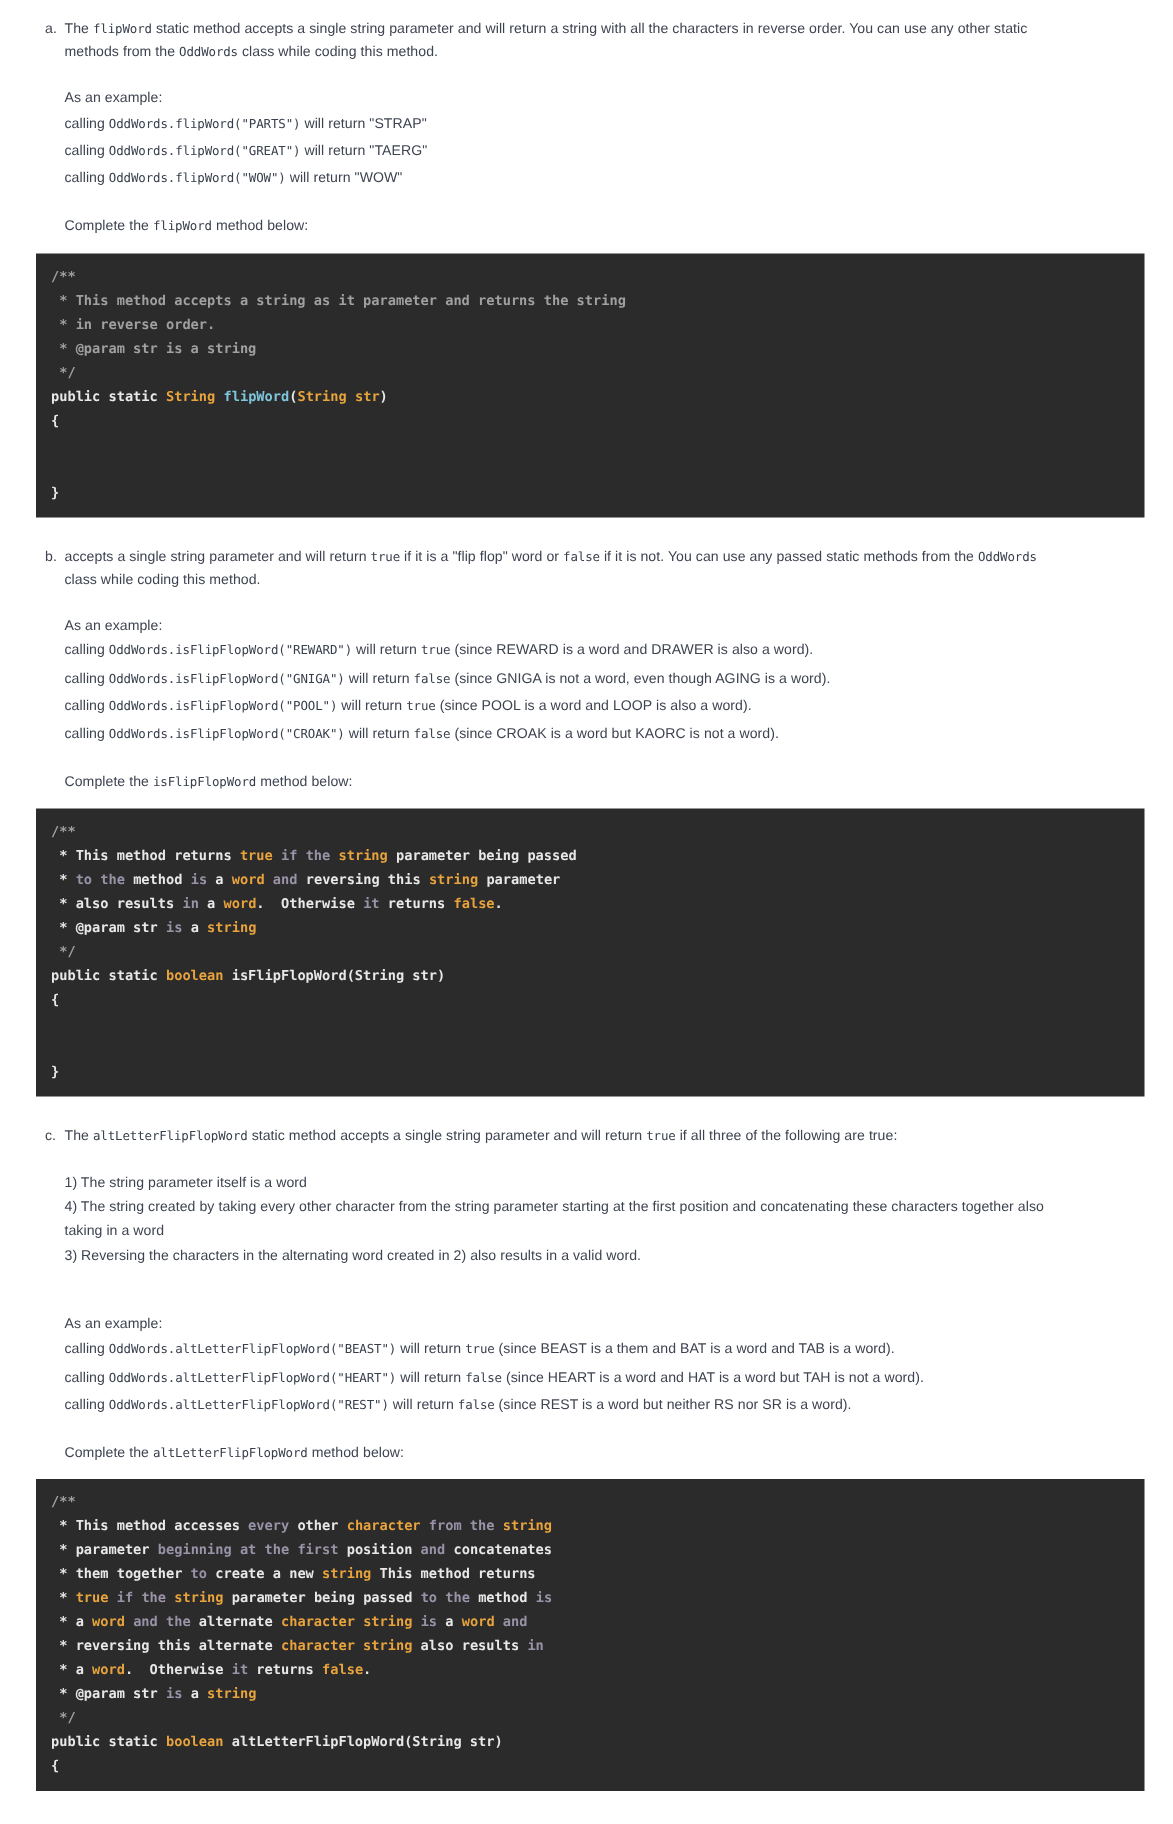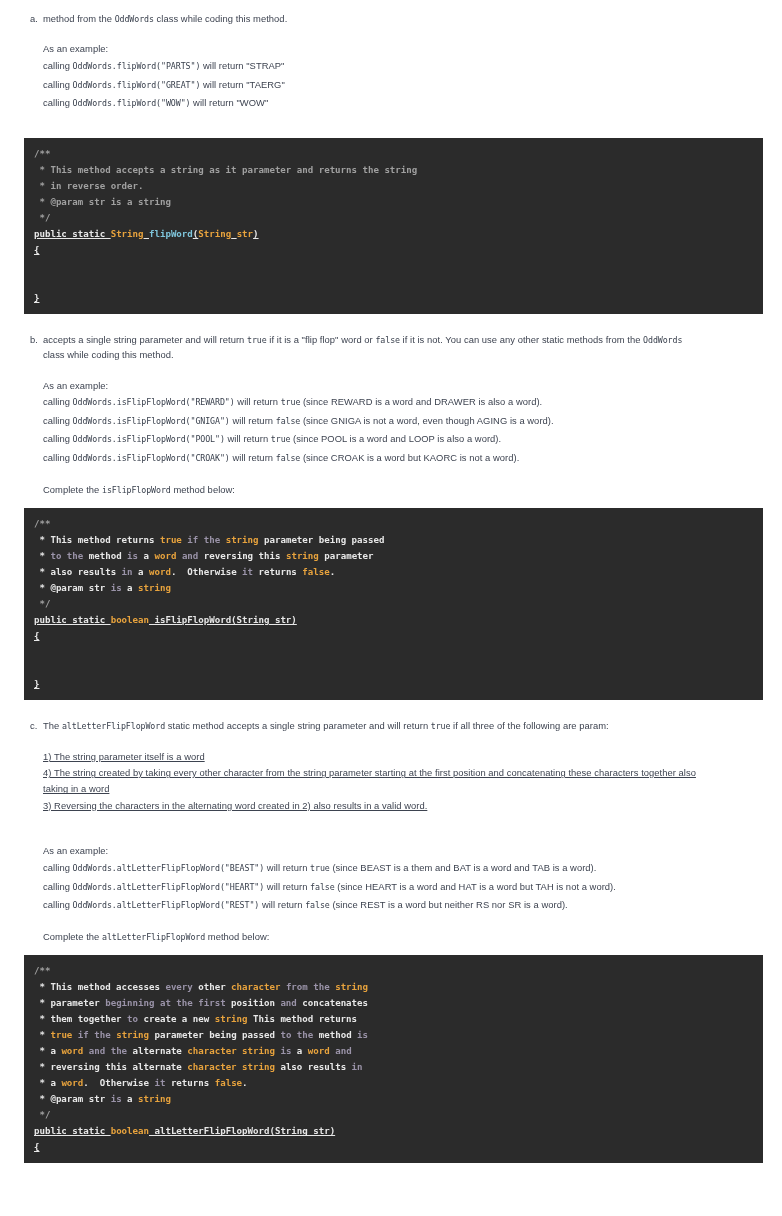--- a/index.html
+++ b/index.html
@@ -41,21 +41,21 @@
   .item .marker {
     position: absolute;
     left: 0;
     top: 0;
   }
   .gap-sm { height: 11px; }
   .gap-md { height: 15px; }
   .gap-lg { height: 18px; }
   .line { margin: 0; }
   .callline { margin: 0; padding: 1.5px 0; }
-  .numline { margin: 0; padding: 0.5px 0; text-decoration: underline; }
+  .numline { margin: 0; padding: 0.5px 0; }
   code, .mono {
     font-family: "DejaVu Sans Mono", "Liberation Mono", monospace;
     font-size: 8.3px;
     letter-spacing: -0.01em;
     color: #39404d;
   }
   
   .codeblock {
     background: #2b2b2b;
     margin: 0 19px 0 24px;
@@ -69,58 +69,62 @@
     overflow: hidden;
     white-space: pre;
   }
   .codeblock .cl { display: block; min-height: 16px; }
   .cmt      { color: #a0a0a0; }
   .kw-or    { color: #e8a33d; }
   .kw-mut   { color: #9a93a8; text-align: center; }
   .txt      { color: #e8e8e8; }
   .type-or  { color: #e8a33d; }
   .fn-blue  { color: #7fc6dc; }
-  .plain    { color: #e8e8e8; text-decoration: underline; }
+  .plain    { color: #e8e8e8; }
 </style>
 </head>
 <body>
 
 <div class="page">
 
   <div class="gap-sm"></div>
 
   <div class="blk prose">
     <div class="item">
       <span class="marker">a.</span>
-      <div class="line"><span>method from the </span><code class="mono">OddWords</code><span> class while coding this method.</span></div>
+      <div class="line"><span>The </span><code class="mono">flipWord</code><span> static method accepts a single string parameter and will return a string with all the characters in reverse order.  You can use any other static</span></div>
+      <div class="line"><span>methods from the </span><code class="mono">OddWords</code><span> class while coding this method.</span></div>
     </div>
 
     <div class="gap-md"></div>
 
     <div class="item">
       <div class="line">As an example:</div>
       <div class="callline"><span>calling </span><code class="mono">OddWords.flipWord(</code><code class="mono">"PARTS"</code><code class="mono">)</code><span> will return "STRAP"</span></div>
       <div class="callline"><span>calling </span><code class="mono">OddWords.flipWord(</code><code class="mono">"GREAT"</code><code class="mono">)</code><span> will return "TAERG"</span></div>
       <div class="callline"><span>calling </span><code class="mono">OddWords.flipWord(</code><code class="mono">"WOW"</code><code class="mono">)</code><span> will return "WOW"</span></div>
     </div>
 
     <div class="gap-md"></div>
 
+    <div class="item">
+      <div class="line"><span>Complete the </span><code class="mono">flipWord</code><span>  method below:</span></div>
+    </div>
   </div>
 
   <div class="gap-sm"></div>
 
   <div class="codeblock"><span class="cl"><span class="cmt">/**</span></span><span class="cl"><span class="cmt"> * This method accepts a string as it parameter and returns the string</span></span><span class="cl"><span class="cmt"> * in reverse order.</span></span><span class="cl"><span class="cmt"> * @param str is a string</span></span><span class="cl"><span class="cmt"> */</span></span><span class="cl"><span class="plain">public static </span><span class="type-or">String</span><span class="plain"> </span><span class="fn-blue">flipWord</span><span class="plain">(</span><span class="type-or">String</span><span class="plain"> </span><span class="type-or">str</span><span class="plain">)</span></span><span class="cl"><span class="plain">{</span></span><span class="cl">&nbsp;</span><span class="cl">&nbsp;</span><span class="cl"><span class="plain">}</span></span></div>
 
   <div class="gap-lg"></div>
 
   <div class="blk prose">
     <div class="item">
       <span class="marker">b.</span>
-      <div class="line"><span>accepts a single string parameter and will return </span><code class="mono">true</code><span> if it is a "flip flop" word or </span><code class="mono">false</code><span> if it is not.  You can use any other static methods from the </span><code class="mono">OddWords</code></div>
+      <div class="line"><span>accepts a single string parameter and will return </span><code class="mono">true</code><span> if it is a "flip flop" word or </span><code class="mono">false</code><span> if it is not.  You can use any passed static methods from the </span><code class="mono">OddWords</code></div>
       <div class="line">class while coding this method.</div>
     </div>
 
     <div class="gap-md"></div>
 
     <div class="item">
       <div class="line">As an example:</div>
       <div class="callline"><span>calling </span><code class="mono">OddWords.isFlipFlopWord(</code><code class="mono">"REWARD"</code><code class="mono">)</code><span> will return </span><code class="mono">true</code><span> (since REWARD is a word and DRAWER is also a word).</span></div>
       <div class="callline"><span>calling </span><code class="mono">OddWords.isFlipFlopWord(</code><code class="mono">"GNIGA"</code><code class="mono">)</code><span> will return </span><code class="mono">false</code><span> (since GNIGA is not a word, even though AGING is a word).</span></div>
       <div class="callline"><span>calling </span><code class="mono">OddWords.isFlipFlopWord(</code><code class="mono">"POOL"</code><code class="mono">)</code><span> will return </span><code class="mono">true</code><span> (since POOL is a word and LOOP is also a word).</span></div>
@@ -136,21 +140,21 @@
 
   <div class="gap-sm"></div>
 
   <div class="codeblock"><span class="cl"><span class="cmt">/**</span></span><span class="cl"><span class="txt"> * This method returns </span><span class="kw-or">true</span><span class="txt"> </span><span class="kw-mut">if the</span><span class="txt"> </span><span class="kw-or">string</span><span class="txt"> parameter being passed</span></span><span class="cl"><span class="txt"> * </span><span class="kw-mut">to the</span><span class="txt"> method </span><span class="kw-mut">is</span><span class="txt"> a </span><span class="kw-or">word</span><span class="txt"> </span><span class="kw-mut">and</span><span class="txt"> reversing this </span><span class="kw-or">string</span><span class="txt"> parameter</span></span><span class="cl"><span class="txt"> * also results </span><span class="kw-mut">in</span><span class="txt"> a </span><span class="kw-or">word</span><span class="txt">.  Otherwise </span><span class="kw-mut">it</span><span class="txt"> returns </span><span class="kw-or">false</span><span class="txt">.</span></span><span class="cl"><span class="txt"> * @param str </span><span class="kw-mut">is</span><span class="txt"> a </span><span class="kw-or">string</span></span><span class="cl"><span class="cmt"> */</span></span><span class="cl"><span class="plain">public static </span><span class="type-or">boolean</span><span class="plain"> isFlipFlopWord(String str)</span></span><span class="cl"><span class="plain">{</span></span><span class="cl">&nbsp;</span><span class="cl">&nbsp;</span><span class="cl"><span class="plain">}</span></span></div>
 
   <div class="gap-lg"></div>
 
   <div class="blk prose">
     <div class="item">
       <span class="marker">c.</span>
-      <div class="line"><span>The </span><code class="mono">altLetterFlipFlopWord</code><span>  static method accepts a single string parameter and will return </span><code class="mono">true</code><span> if all three of the following are param:</span></div>
+      <div class="line"><span>The </span><code class="mono">altLetterFlipFlopWord</code><span>  static method accepts a single string parameter and will return </span><code class="mono">true</code><span> if all three of the following are true:</span></div>
     </div>
 
     <div class="gap-md"></div>
 
     <div class="item">
       <div class="numline">1) The string parameter itself is a word</div>
       <div class="numline">4) The string created by taking every other character from the string parameter starting at the first position and concatenating these characters together also</div>
       <div class="numline">taking in a word</div>
       <div class="numline">3) Reversing the characters in the alternating word created in 2) also results in a valid word.</div>
     </div>

